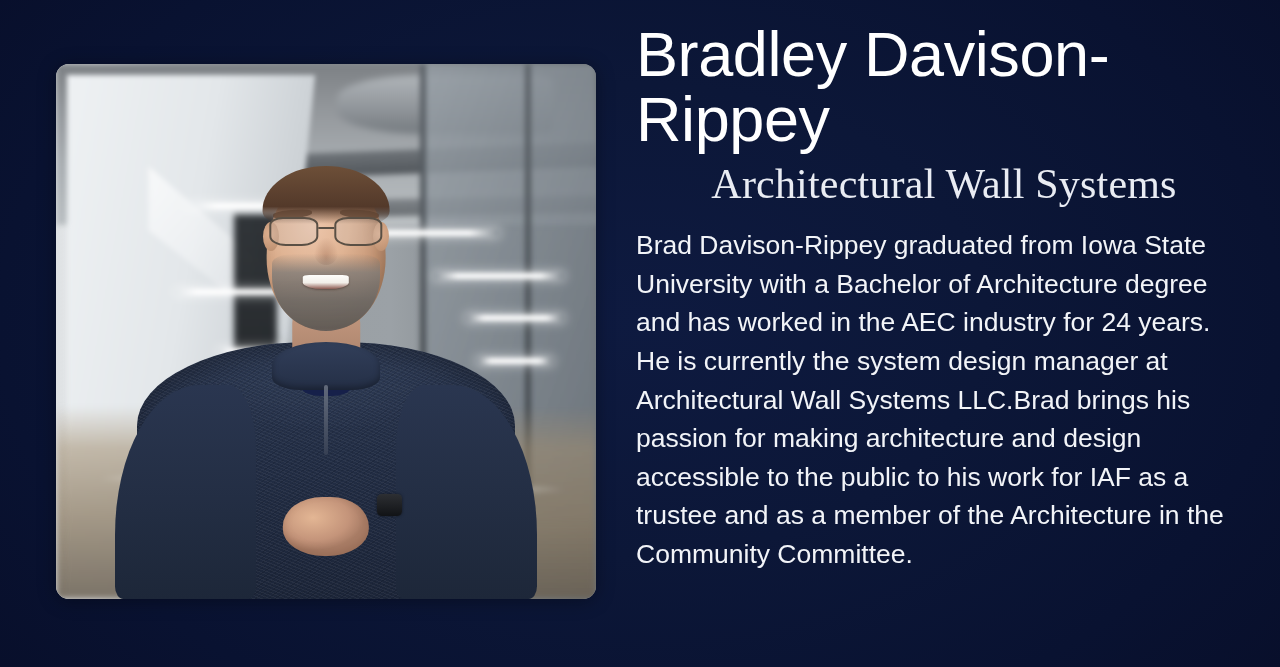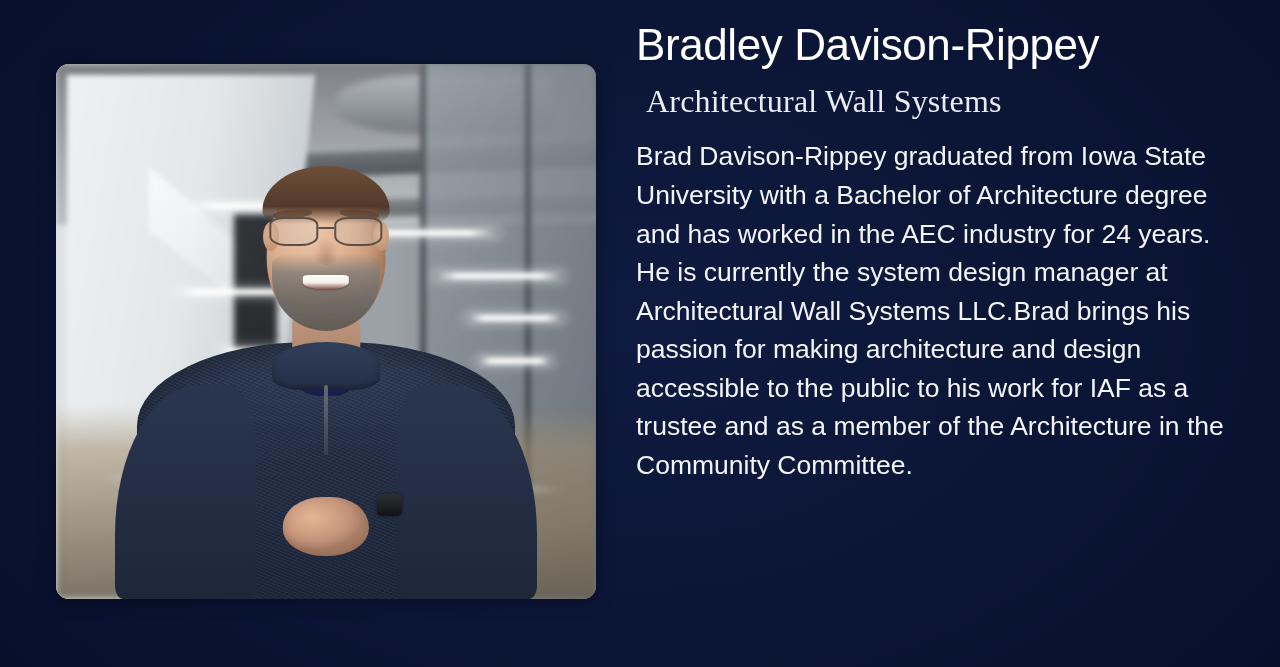--- a/index.html
+++ b/index.html
@@ -306,39 +306,39 @@
     position: absolute;
     left: 632px;
     top: 0;
     width: 620px;
     height: 667px;
     padding-top: 22px;
   }
 
   .title {
     font-family: "Liberation Sans", sans-serif;
-    font-size: 44px;
+    font-size: 63px;
     line-height: 1.03;
     font-weight: 400;
     color: #ffffff;
     letter-spacing: -0.4px;
     text-align: left;
     margin-left: 4px;
-    margin-bottom: 14px;
+    margin-bottom: 6px;
     white-space: pre-line;
   }
 
   .subtitle {
     font-family: "Liberation Serif", serif;
-    font-size: 32px;
+    font-size: 42px;
     line-height: 1.25;
     font-weight: 400;
     color: #e9ecf3;
-    text-align: left;
-    margin-left: 14px;
+    text-align: center;
+    margin-left: 4px;
     margin-top: 6px;
     margin-bottom: 16px;
     letter-spacing: .2px;
   }
 
   .bio {
     font-family: "Liberation Sans", sans-serif;
     font-size: 26.5px;
     line-height: 38.6px;
     font-weight: 400;

